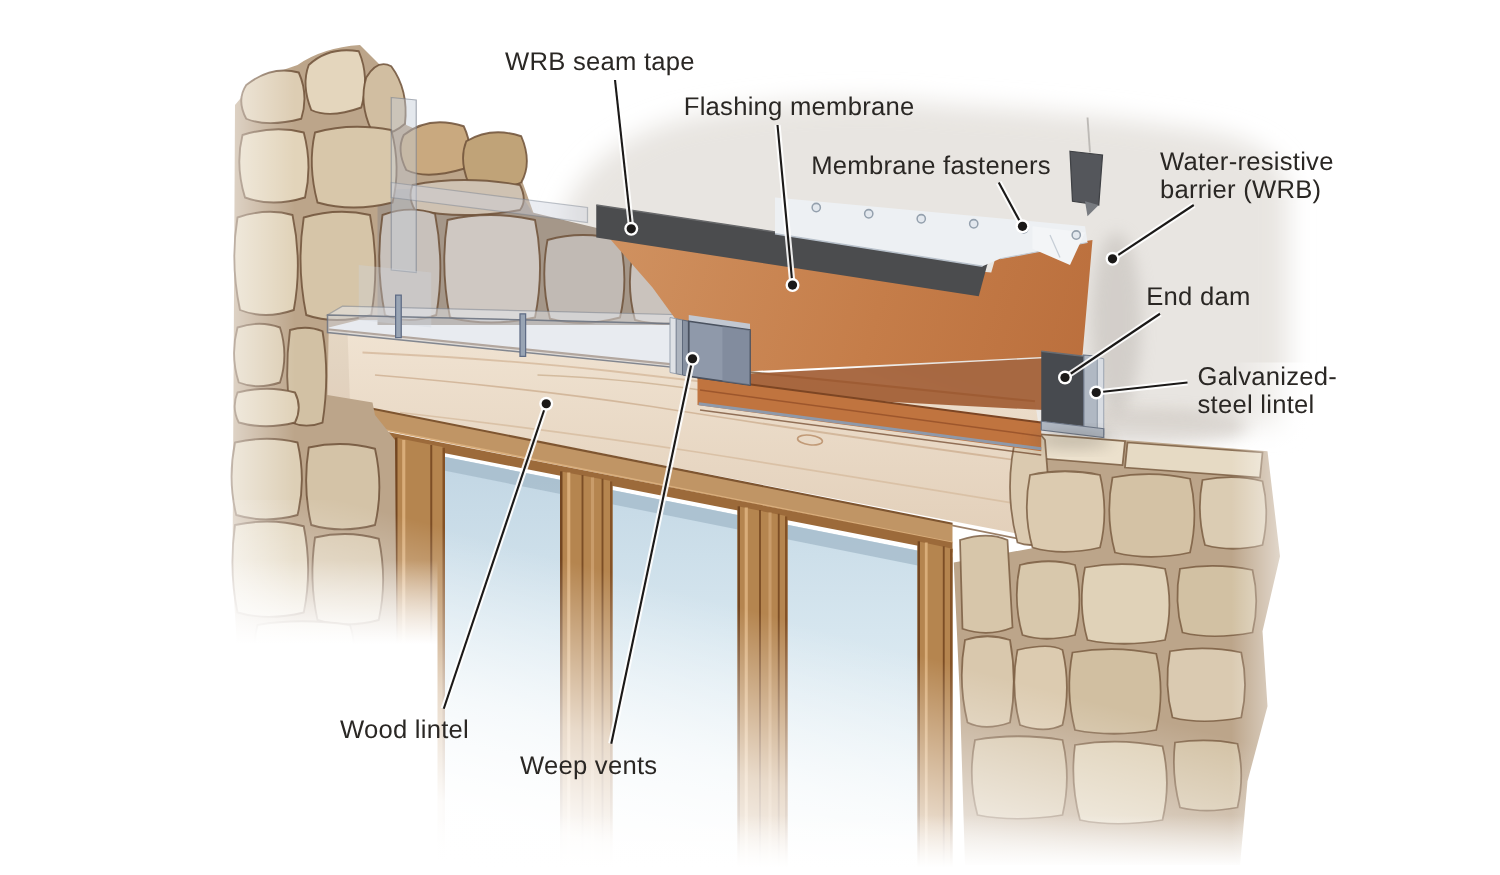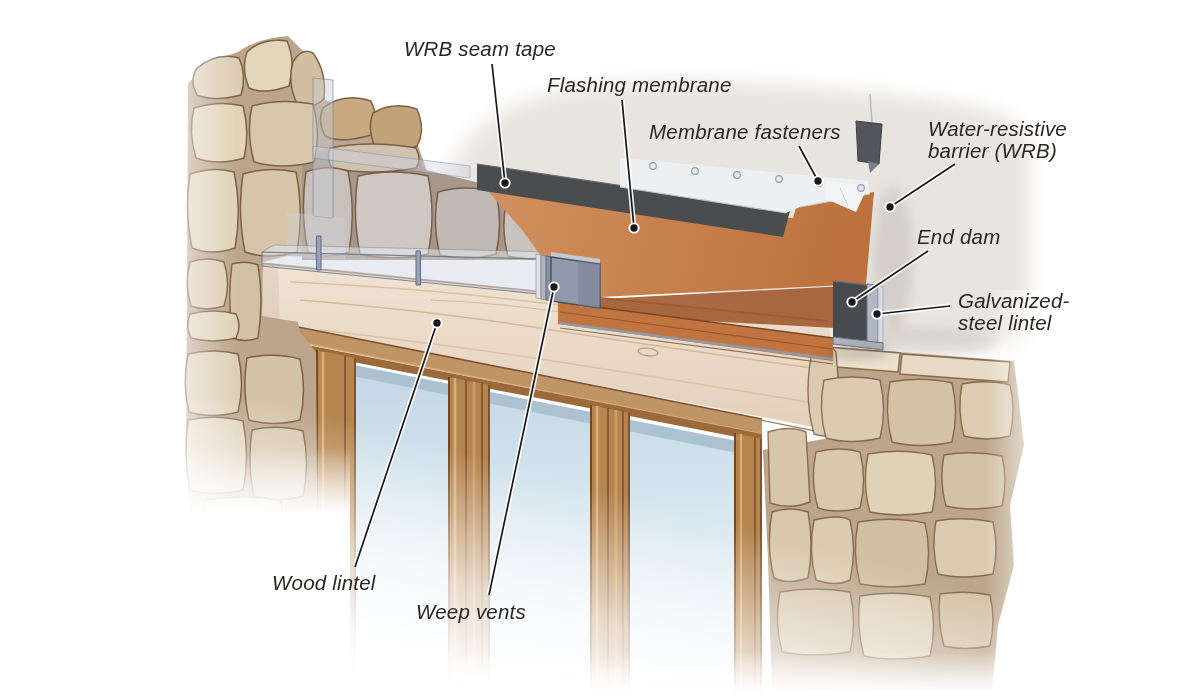--- a/index.html
+++ b/index.html
@@ -1,17 +1,17 @@
 <!DOCTYPE html>
 <html><head>
 <meta charset="utf-8">
 <style>
   html,body{margin:0;padding:0;background:#fff;}
   #stage{position:relative;width:1200px;height:700px;background:#fff;overflow:hidden;
-         font-family:"Liberation Sans",sans-serif;font-style:italic;}
+         font-family:"Liberation Sans",sans-serif;}
   svg{display:block;}
   .lbl{font-family:"Liberation Sans",sans-serif;font-size:20.5px;fill:#2a2724;letter-spacing:.2px;}
   .stoneL{stroke:#6e5138;stroke-width:1.5;stroke-opacity:.85;}
   .stoneR{stroke:#75573c;stroke-width:1.4;stroke-opacity:.8;}
 </style>
 </head>
 <body>
 
 <div id="stage">
 <svg width="1200" height="700" viewBox="0 0 1200 700">

